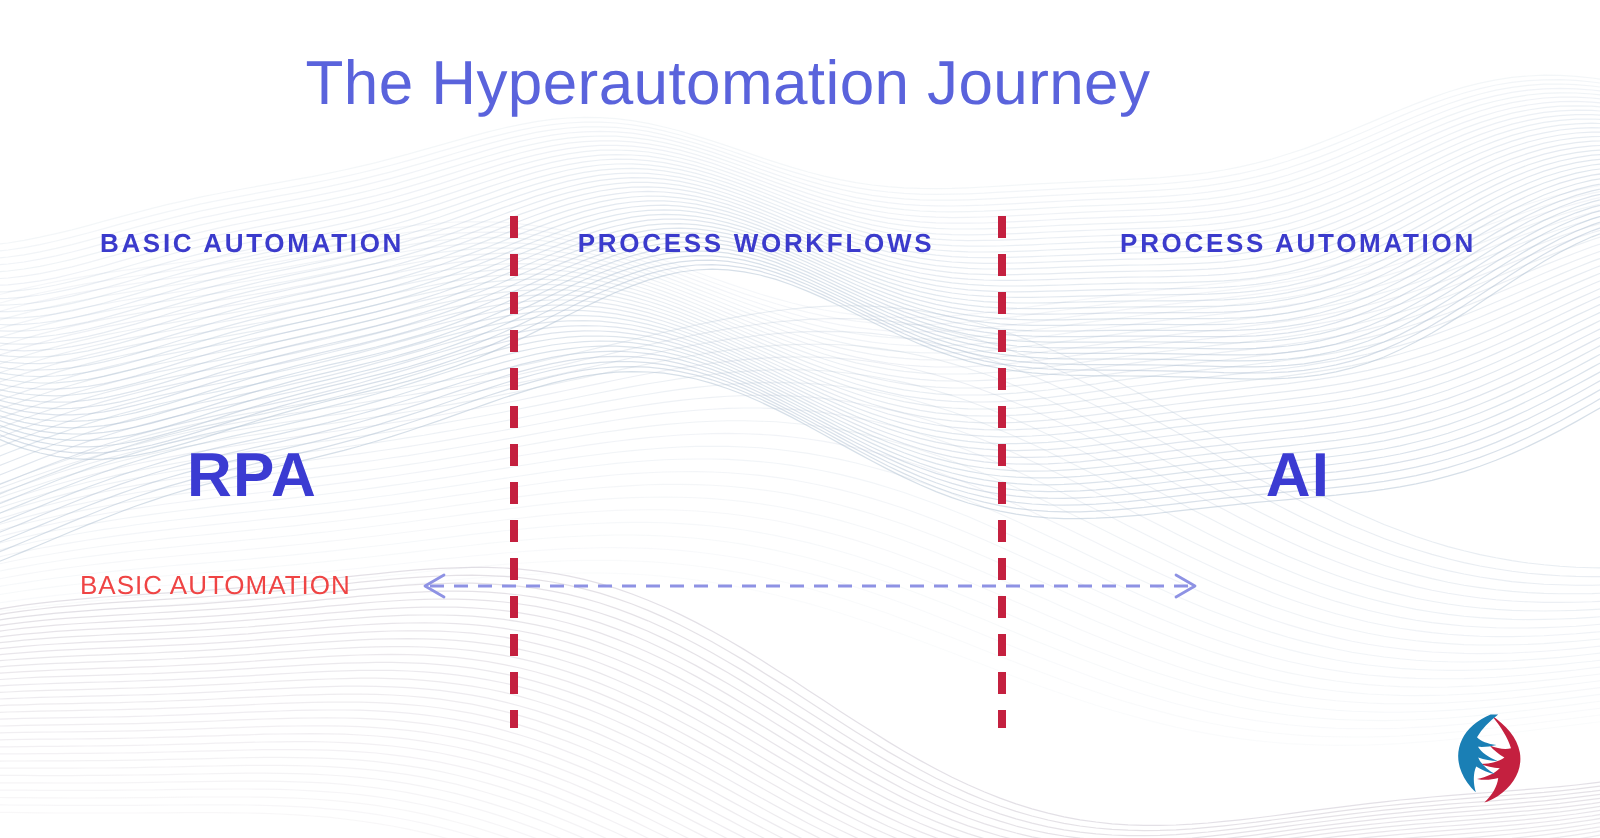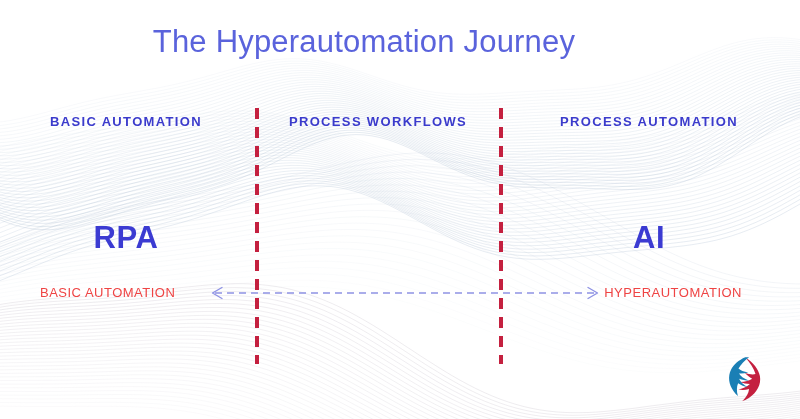--- a/index.html
+++ b/index.html
@@ -294,21 +294,20 @@
     <div class="stage-label" id="label-2">AI</div>
   </div>
 
   <div id="axis">
     <div class="axis-label" id="axis-label-left">BASIC AUTOMATION</div>
     <svg id="axis-line" viewBox="0 0 400 18" preserveAspectRatio="none" aria-hidden="true">
       <line x1="10" y1="9" x2="390" y2="9" stroke="#8e92e4" stroke-width="1.4" stroke-dasharray="7 5"></line>
       <polyline points="17,3.5 7.5,9 17,14.5" fill="none" stroke="#8e92e4" stroke-width="1.4" stroke-linecap="round" stroke-linejoin="round"></polyline>
       <polyline points="383,3.5 392.5,9 383,14.5" fill="none" stroke="#8e92e4" stroke-width="1.4" stroke-linecap="round" stroke-linejoin="round"></polyline>
     </svg>
-    <div class="axis-label" id="axis-label-right">HYPERAUTOMATION</div>
   </div>
 
   <svg id="logo" viewBox="0 0 46 50" aria-hidden="true">
     <path id="logo-red" d="M23.6 4.5c7.5 5.2 13.0 11.4 14.3 18.6 1.5 8.3-2.8 16.6-11.1 22.0
              -2.3 1.5-4.6 2.5-6.6 3.1 4.1-3.9 6.4-8.0 6.9-12.2
              -3.5 1.0-7.1 1.2-10.6 0.5 4.9-1.0 8.9-2.8 11.4-5.4
              -3.4-0.2-6.8-0.9-9.9-2.1 5.2-0.1 9.5-1.1 12.2-3.2
              -2.8-1.6-5.3-3.6-7.4-6.0 4.3 1.6 8.0 2.1 10.7 1.3
              -1.6-5.3-4.9-10.6-9.9-16.6z" fill="#c4203f"></path>
     <path id="logo-blue" d="M23.3 4.2c-6.6 2.8-11.7 7.1-14.3 12.5-3.3 6.8-2.3 14.6 2.6 21.5

